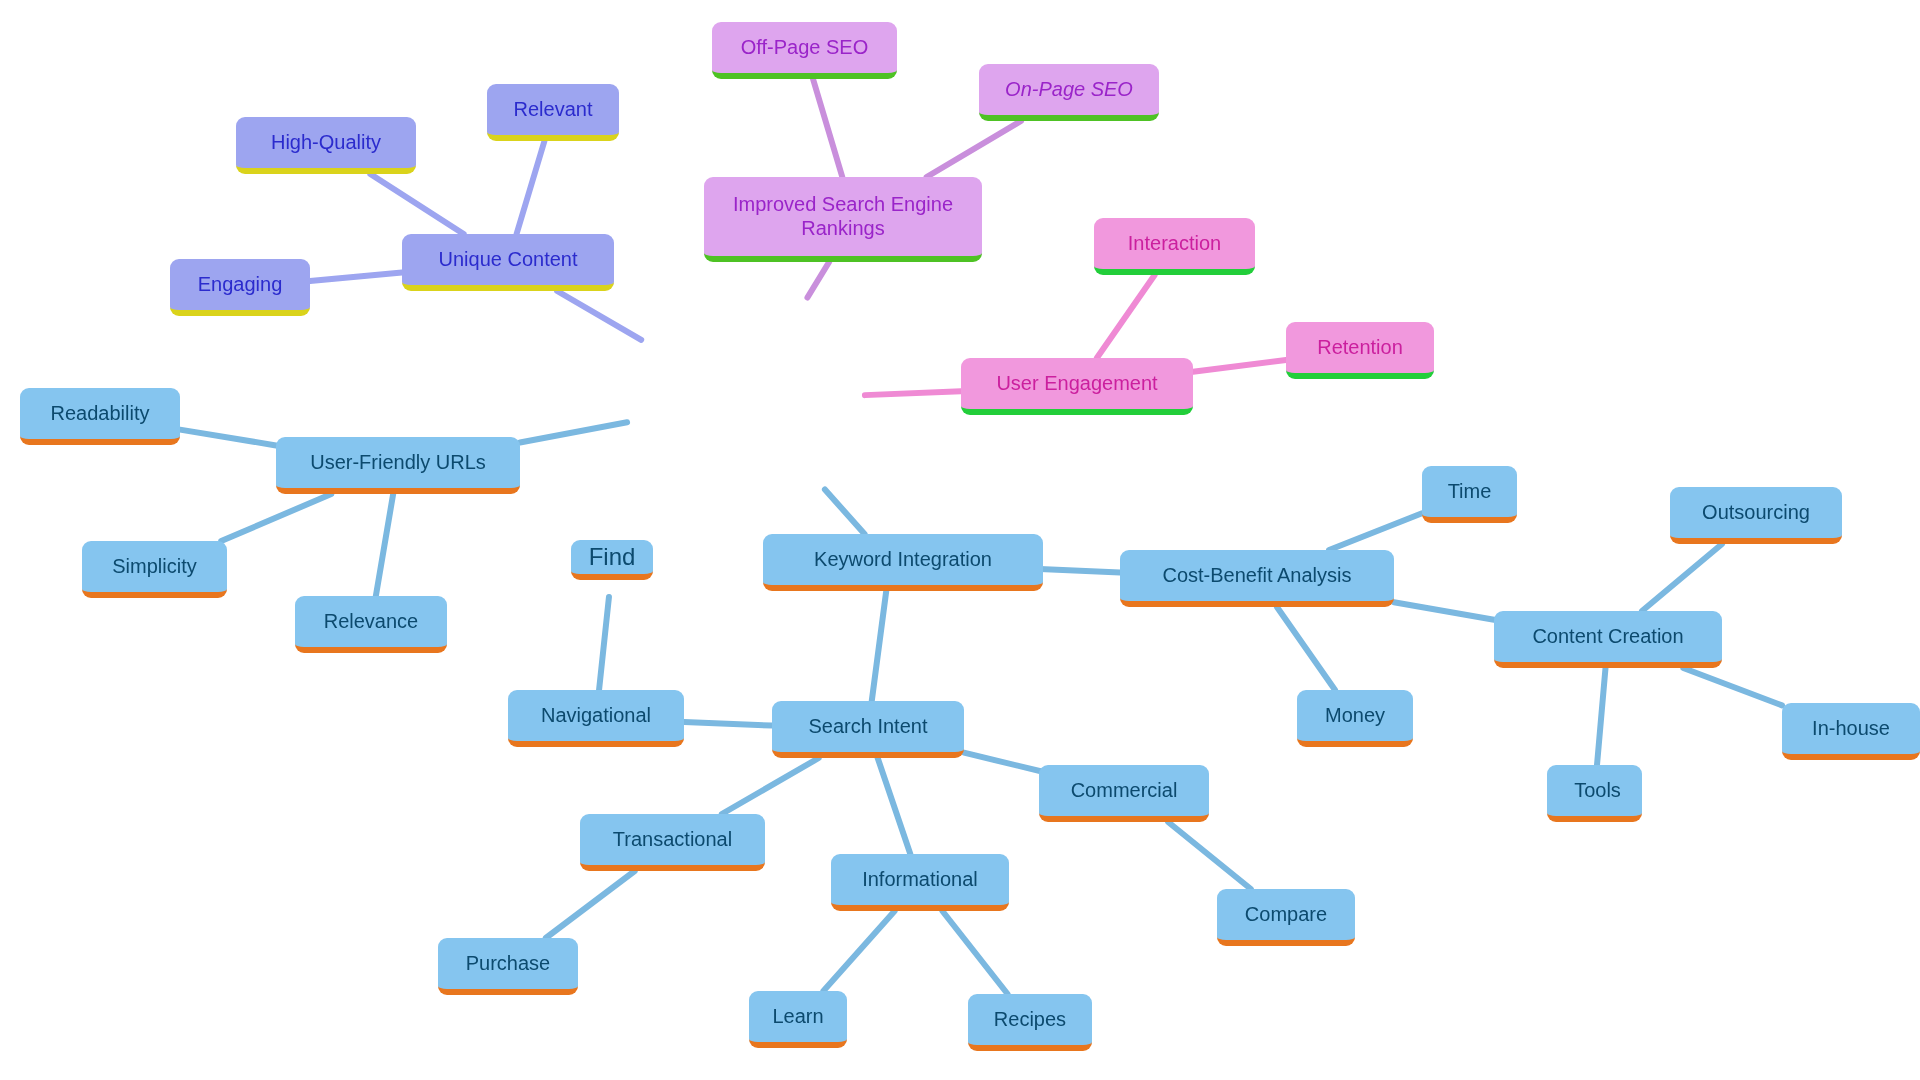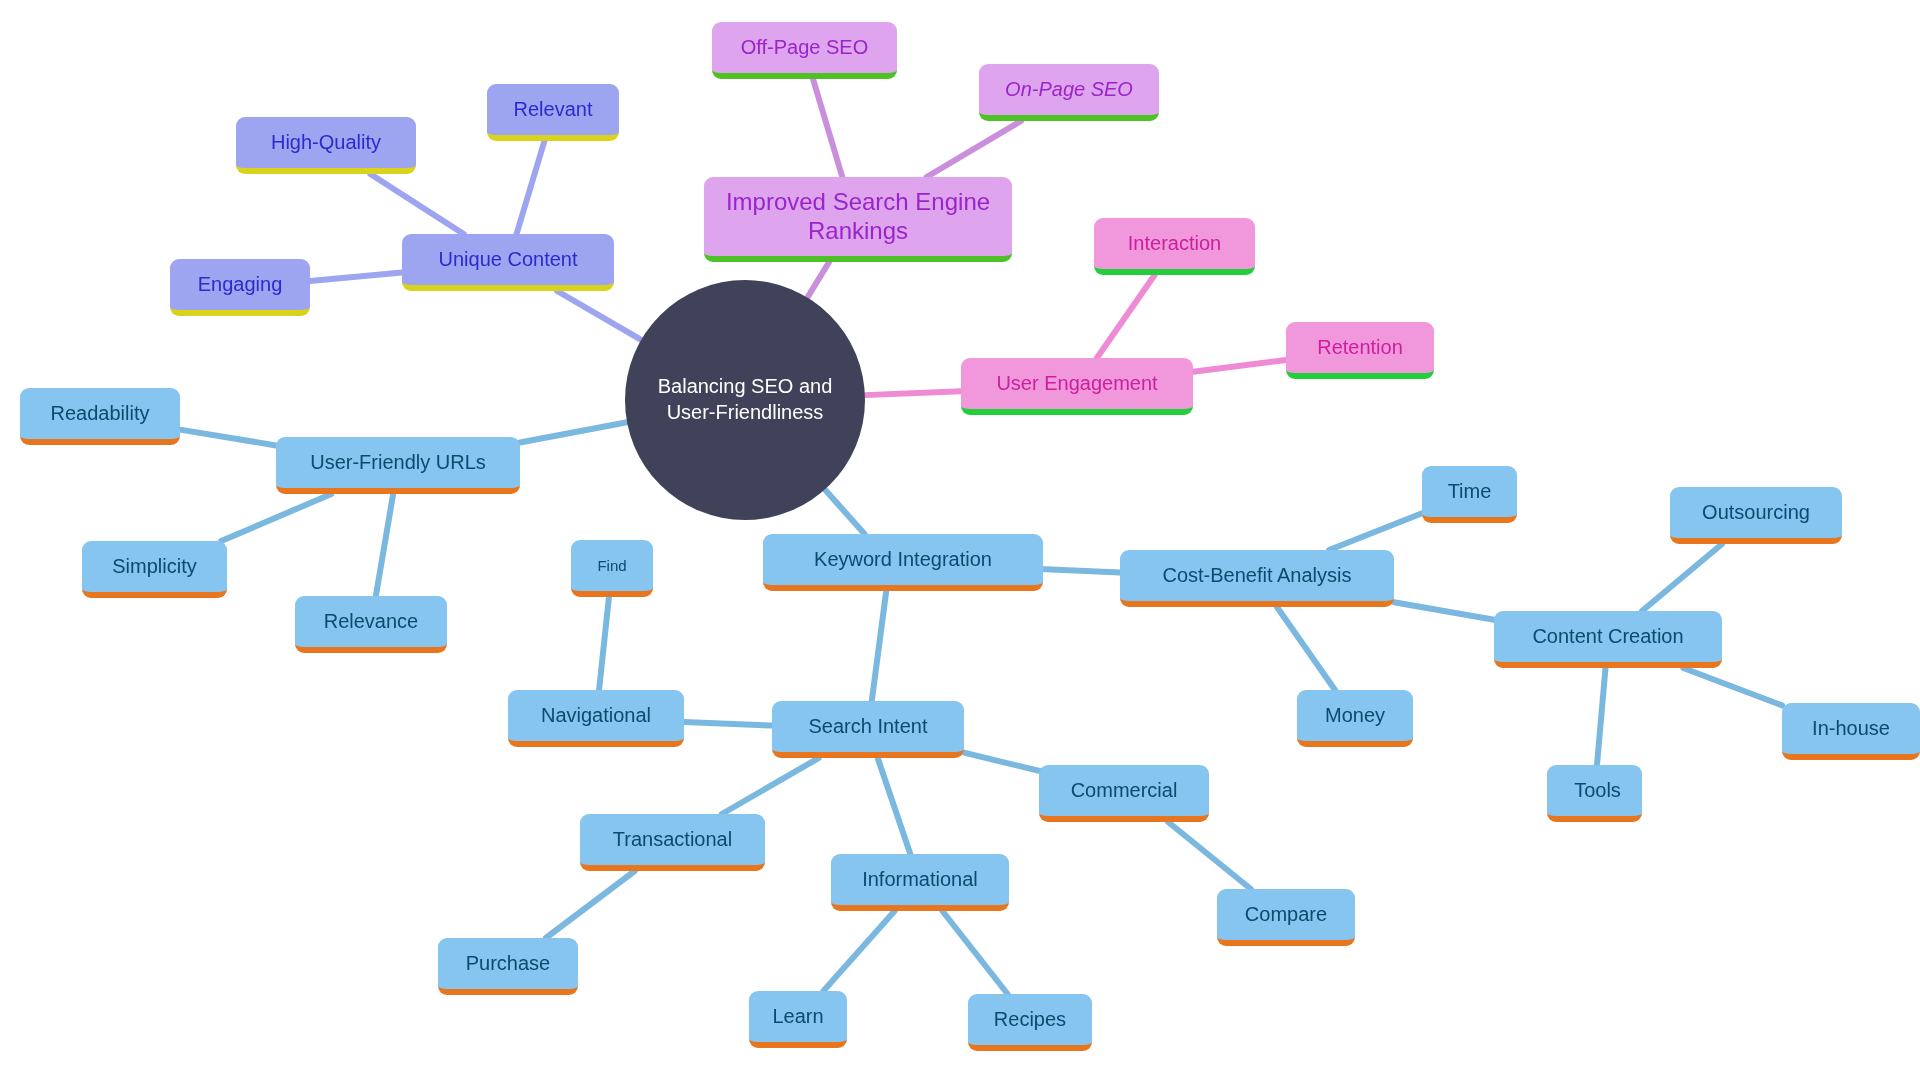--- a/index.html
+++ b/index.html
@@ -101,41 +101,39 @@
       <line x1="772" y1="725.6176470588235" x2="684" y2="722.0588235294117" stroke="#7bb8e0" stroke-width="6" stroke-linecap="round"></line>
       <line x1="599.04" y1="690" x2="608.96" y2="597" stroke="#7bb8e0" stroke-width="6" stroke-linecap="round"></line>
       <line x1="818.6924778761062" y1="758" x2="721.8075221238938" y2="814" stroke="#7bb8e0" stroke-width="6" stroke-linecap="round"></line>
       <line x1="634.6915322580645" y1="871" x2="545.8084677419355" y2="938" stroke="#7bb8e0" stroke-width="6" stroke-linecap="round"></line>
       <line x1="877.686274509804" y1="758" x2="910.313725490196" y2="854" stroke="#7bb8e0" stroke-width="6" stroke-linecap="round"></line>
       <line x1="894.6204379562043" y1="911" x2="823.3795620437957" y2="991" stroke="#7bb8e0" stroke-width="6" stroke-linecap="round"></line>
       <line x1="942.3928571428571" y1="911" x2="1007.6071428571429" y2="994" stroke="#7bb8e0" stroke-width="6" stroke-linecap="round"></line>
       <line x1="964" y1="752.6849056603774" x2="1048" y2="772.9716981132076" stroke="#7bb8e0" stroke-width="6" stroke-linecap="round"></line>
       <line x1="1168.1653225806451" y1="822" x2="1250.8346774193549" y2="889" stroke="#7bb8e0" stroke-width="6" stroke-linecap="round"></line>
     </svg>
-  <div id="center-node" style="left: 625px; top: 280px; width: 240px; height: 240px; font-size: 20px;">Balancing SEO and
-User-Friendliness</div>
   <div id="node-layer">
       <div class="node violet" style="left: 712px; top: 22px; width: 185px; height: 57px; font-size: 20px;">Off-Page SEO</div>
       <div class="node violet" style="left: 979px; top: 64px; width: 180px; height: 57px; font-size: 20px; font-style: italic;">On-Page SEO</div>
       <div class="node purple" style="left: 487px; top: 84px; width: 132px; height: 57px; font-size: 20px;">Relevant</div>
       <div class="node purple" style="left: 236px; top: 117px; width: 180px; height: 57px; font-size: 20px;">High-Quality</div>
-      <div class="node violet" style="left: 704px; top: 177px; width: 308px; height: 85px; font-size: 24px;">Improved Search Engine
+      <div class="node violet" style="left: 704px; top: 177px; width: 278px; height: 85px; font-size: 20px;">Improved Search Engine
 Rankings</div>
       <div class="node pink" style="left: 1094px; top: 218px; width: 161px; height: 57px; font-size: 20px;">Interaction</div>
       <div class="node purple" style="left: 402px; top: 234px; width: 212px; height: 57px; font-size: 20px;">Unique Content</div>
       <div class="node purple" style="left: 170px; top: 259px; width: 140px; height: 57px; font-size: 20px;">Engaging</div>
       <div class="node pink" style="left: 1286px; top: 322px; width: 148px; height: 57px; font-size: 20px;">Retention</div>
       <div class="node pink" style="left: 961px; top: 358px; width: 232px; height: 57px; font-size: 20px;">User Engagement</div>
       <div class="node blue" style="left: 20px; top: 388px; width: 160px; height: 57px; font-size: 20px;">Readability</div>
       <div class="node blue" style="left: 276px; top: 437px; width: 244px; height: 57px; font-size: 20px;">User-Friendly URLs</div>
       <div class="node blue" style="left: 1422px; top: 466px; width: 95px; height: 57px; font-size: 20px;">Time</div>
       <div class="node blue" style="left: 1670px; top: 487px; width: 172px; height: 57px; font-size: 20px;">Outsourcing</div>
       <div class="node blue" style="left: 763px; top: 534px; width: 280px; height: 57px; font-size: 20px;">Keyword Integration</div>
       <div class="node blue" style="left: 1120px; top: 550px; width: 274px; height: 57px; font-size: 20px;">Cost-Benefit Analysis</div>
-      <div class="node blue" style="left: 571px; top: 540px; width: 82px; height: 57px; font-size: 15px;">Find</div>
+      <div class="node blue" style="left: 571px; top: 540px; width: 82px; height: 40px; font-size: 24px;">Find</div>
       <div class="node blue" style="left: 82px; top: 541px; width: 145px; height: 57px; font-size: 20px;">Simplicity</div>
       <div class="node blue" style="left: 295px; top: 596px; width: 152px; height: 57px; font-size: 20px;">Relevance</div>
       <div class="node blue" style="left: 1494px; top: 611px; width: 228px; height: 57px; font-size: 20px;">Content Creation</div>
       <div class="node blue" style="left: 508px; top: 690px; width: 176px; height: 57px; font-size: 20px;">Navigational</div>
       <div class="node blue" style="left: 772px; top: 701px; width: 192px; height: 57px; font-size: 20px;">Search Intent</div>
       <div class="node blue" style="left: 1297px; top: 690px; width: 116px; height: 57px; font-size: 20px;">Money</div>
       <div class="node blue" style="left: 1782px; top: 703px; width: 138px; height: 57px; font-size: 20px;">In-house</div>
       <div class="node blue" style="left: 1039px; top: 765px; width: 170px; height: 57px; font-size: 20px;">Commercial</div>
       <div class="node blue" style="left: 1547px; top: 765px; width: 95px; height: 57px; font-size: 20px; padding-left: 16px;">Tools</div>
       <div class="node blue" style="left: 580px; top: 814px; width: 185px; height: 57px; font-size: 20px;">Transactional</div>

